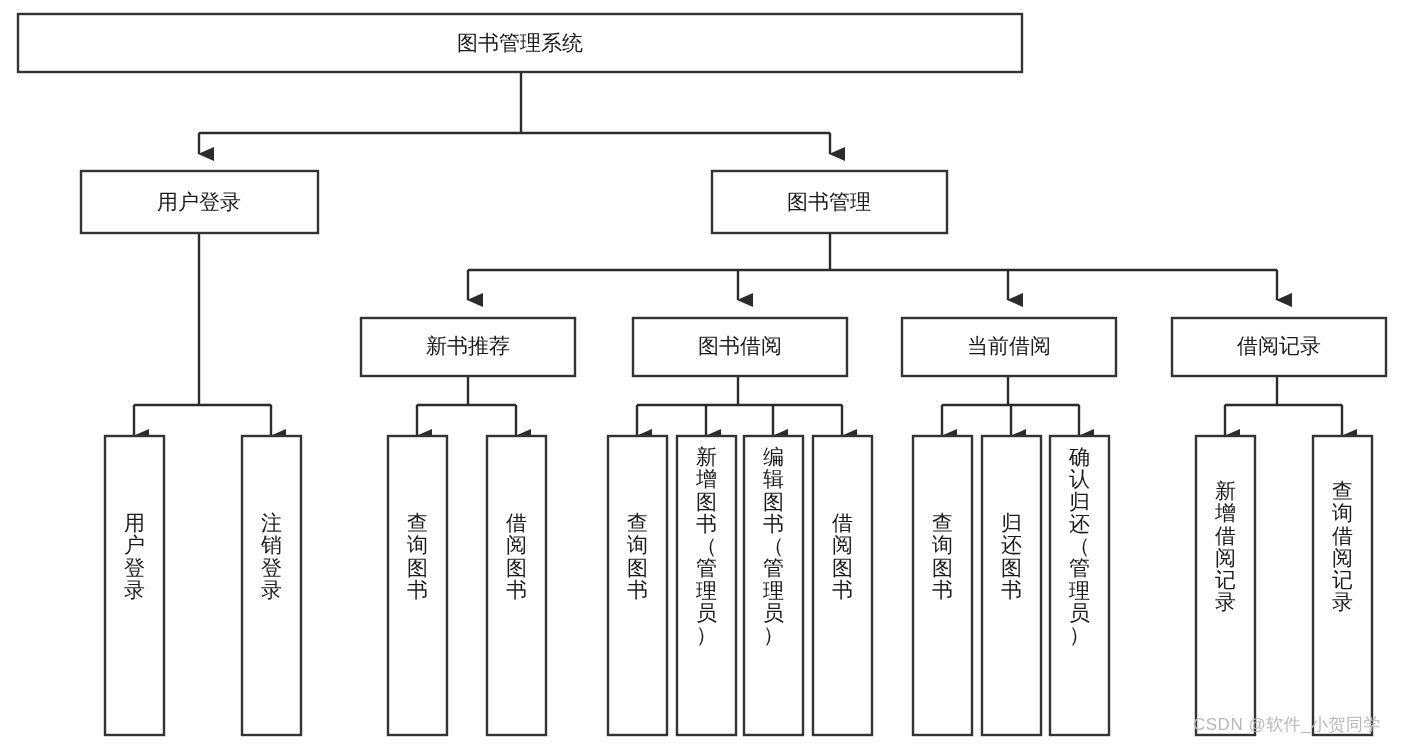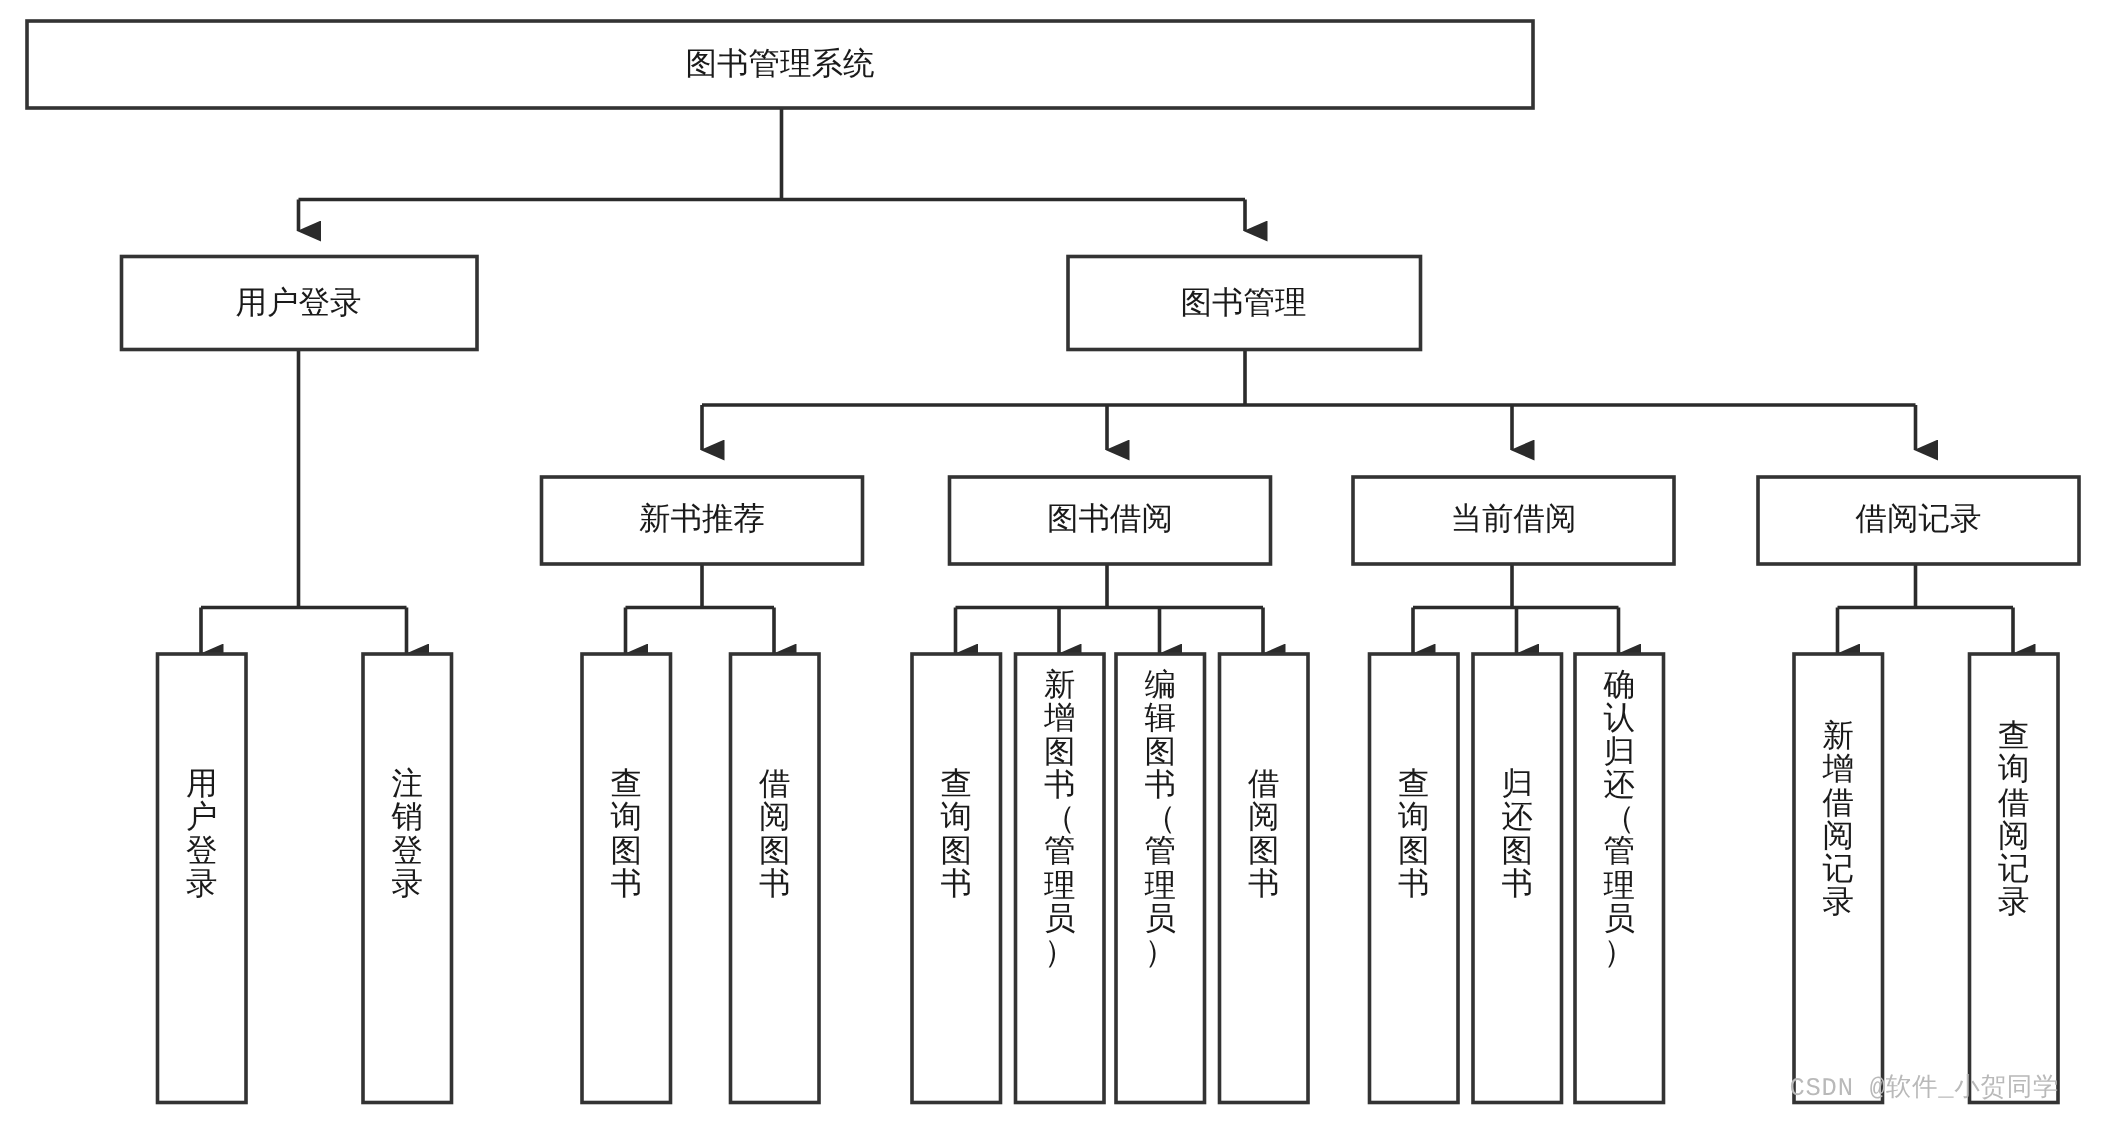--- a/index.html
+++ b/index.html
@@ -64,21 +64,21 @@
     letter-spacing: 0;
     pointer-events: none;
   }
   .leaf-label span.ch {
     display: block;
   }
   .watermark {
     position: absolute;
     left: 1193px;
     top: 713px;
-    font-family: Liberation Mono, monospace;
+    font-family: Liberation Sans, sans-serif;
     font-size: 17px;
     color: #b9b9b9;
     white-space: nowrap;
     letter-spacing: 0.5px;
   }
 </style>
 </head>
 <body>
 
 <div id="diagram-root">

